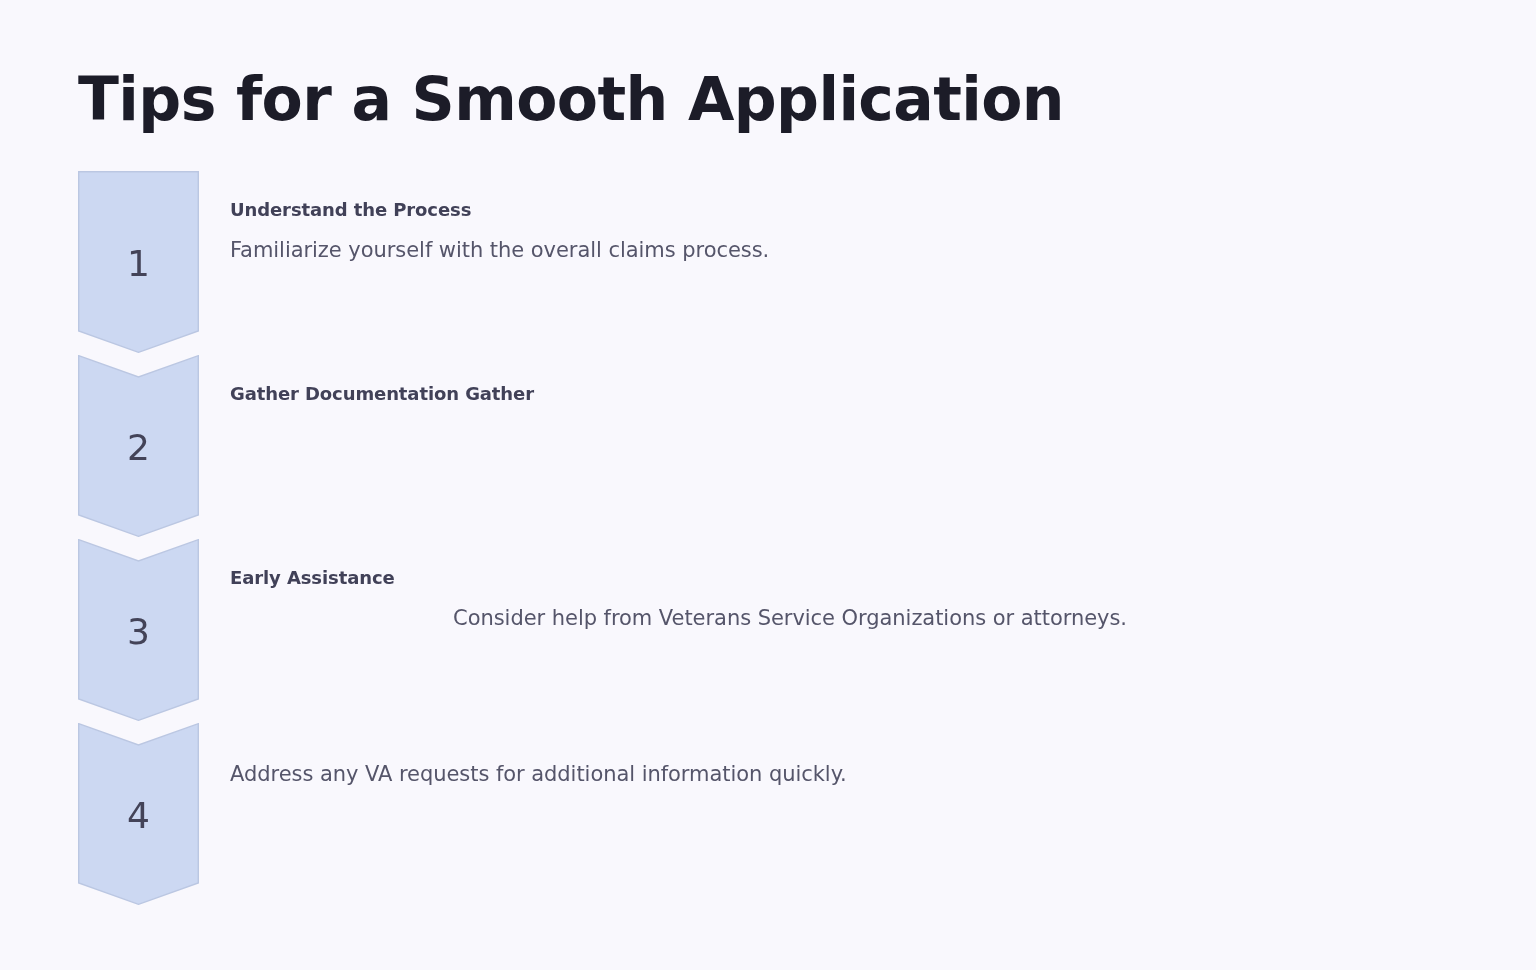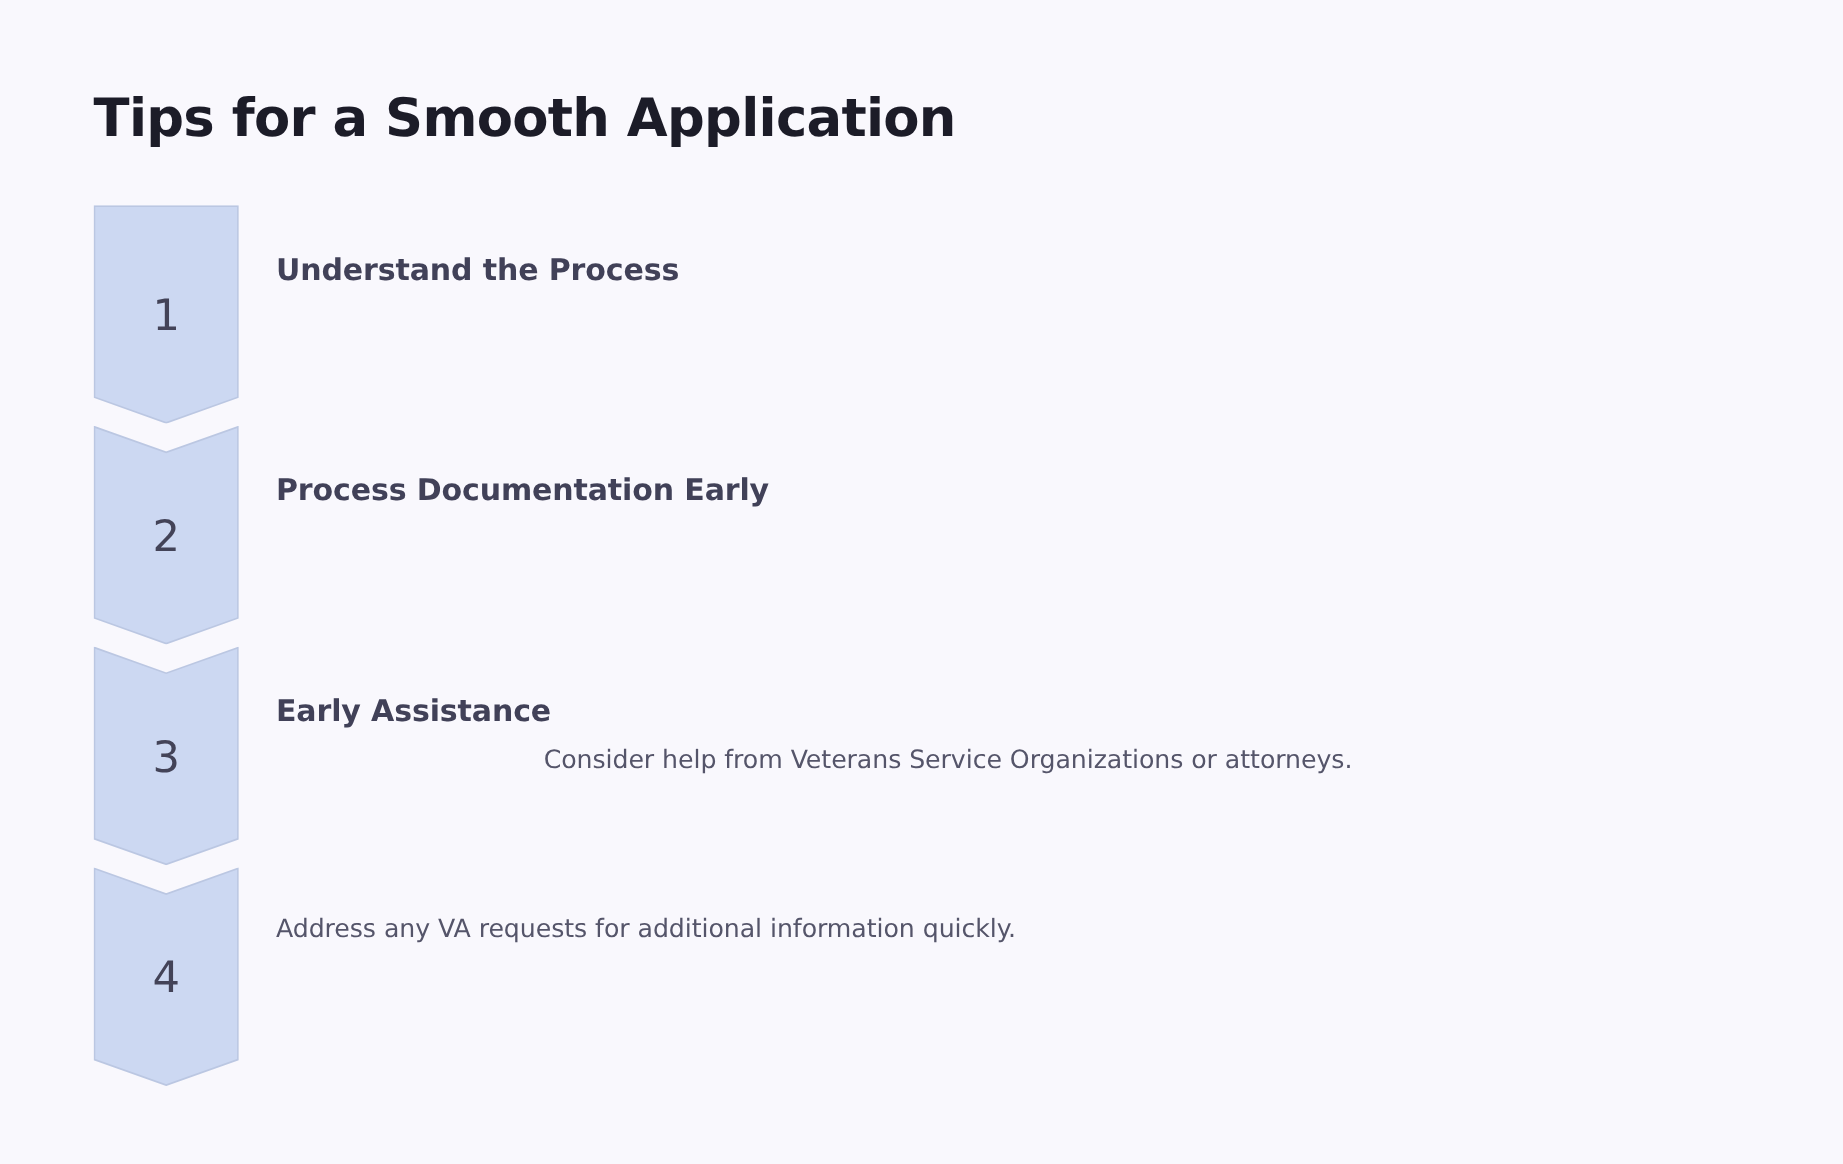--- a/index.html
+++ b/index.html
@@ -21,21 +21,21 @@
     width: 1536px;
     height: 970px;
   }
 
   
   .page-title {
     position: absolute;
     left: 78px;
     top: 63px;
     margin: 0;
-    font-size: 44px;
+    font-size: 60px;
     line-height: 72px;
     font-weight: 700;
     letter-spacing: -0.6px;
     color: #1c1c28;
     white-space: nowrap;
   }
 
   
   .steps {
     position: absolute;
@@ -87,22 +87,22 @@
   }
 
   
   .step-body {
     position: absolute;
     left: 230px;
     top: 24px;
     width: 1120px;
   }
   .step-heading {
-    margin: 15px 0 11px 0;
-    font-size: 25px;
+    margin: 0 0 11px 0;
+    font-size: 18px;
     line-height: 30px;
     font-weight: 700;
     color: #414158;
     letter-spacing: -0.1px;
   }
   .step-desc {
     margin: 0;
     font-size: 21px;
     line-height: 28px;
     font-weight: 400;
@@ -121,32 +121,33 @@
 
     <li class="step">
       <span class="chevron">
         <svg width="121" height="182" viewBox="0 0 121 182" xmlns="http://www.w3.org/2000/svg" aria-hidden="true">
           <polygon class="chevron-shape" points="0.7,0.7 120.3,0.7 120.3,160 60.5,181.3 0.7,160" transform="translate(0,0)" style="fill: rgb(204, 216, 242); stroke: rgb(187, 199, 226);"></polygon>
         </svg>
       </span>
       <span class="chevron-number" style="color: rgb(67, 67, 88);">1</span>
       <div class="step-body">
         <h2 class="step-heading" style="color: rgb(65, 65, 88);">Understand the Process</h2>
+        <p class="step-desc" style="color: rgb(85, 85, 106);">Familiarize yourself with the overall claims process.</p>
       </div>
     </li>
 
     <li class="step">
       <span class="chevron">
         <svg width="121" height="182" viewBox="0 0 121 182" xmlns="http://www.w3.org/2000/svg" aria-hidden="true">
           <polygon class="chevron-shape" points="0.7,0.7 60.5,22 120.3,0.7 120.3,160 60.5,181.3 0.7,160" style="fill: rgb(204, 216, 242); stroke: rgb(187, 199, 226);"></polygon>
         </svg>
       </span>
       <span class="chevron-number" style="color: rgb(67, 67, 88);">2</span>
       <div class="step-body">
-        <h2 class="step-heading" style="color: rgb(65, 65, 88);">Process Documentation Early</h2>
+        <h2 class="step-heading" style="color: rgb(65, 65, 88);">Gather Documentation Gather</h2>
       </div>
     </li>
 
     <li class="step">
       <span class="chevron">
         <svg width="121" height="182" viewBox="0 0 121 182" xmlns="http://www.w3.org/2000/svg" aria-hidden="true">
           <polygon class="chevron-shape" points="0.7,0.7 60.5,22 120.3,0.7 120.3,160 60.5,181.3 0.7,160" style="fill: rgb(204, 216, 242); stroke: rgb(187, 199, 226);"></polygon>
         </svg>
       </span>
       <span class="chevron-number" style="color: rgb(67, 67, 88);">3</span>

